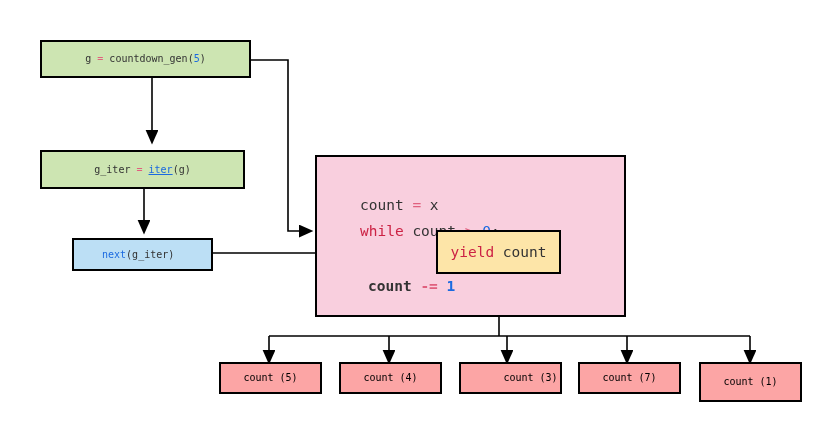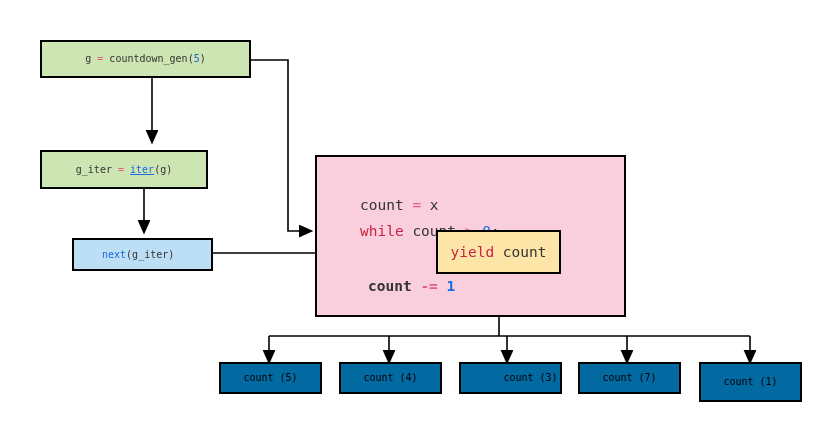--- a/index.html
+++ b/index.html
@@ -36,21 +36,21 @@
     white-space: pre;
     font-size: 10px;
     line-height: 1;
     letter-spacing: 0px;
   }
   .node.center { justify-content: center; }
   .node.left   { justify-content: flex-start; padding-left: 28px; }
 
   .green { background: #cde5b2; }
   .blue  { background: #bcdff5; }
-  .amber { background: #0369a1; }
+  .amber { background: #fca5a5; }
 
   
   #code-block {
     position: absolute;
     left: 315px; top: 155px;
     width: 311px; height: 162px;
     box-sizing: border-box;
     border: 2px solid #000000;
     background: #f9cfde;
   }
@@ -122,21 +122,21 @@
       <path d="M507,336 L507,362" stroke="#000000" stroke-width="1.6" fill="none" marker-end="url(#arrow)"></path>
       <path d="M627,336 L627,362" stroke="#000000" stroke-width="1.6" fill="none" marker-end="url(#arrow)"></path>
       <path d="M750,336 L750,362" stroke="#000000" stroke-width="1.6" fill="none" marker-end="url(#arrow)"></path>
     </g>
   </svg>
 
   <div class="node green center" style="left:40px; top:40px; width:211px; height:38px;">
     <span><span class="tok-name">g </span><span class="tok-op">=</span><span class="tok-name"> countdown_gen(</span><span class="tok-num">5</span><span class="tok-name">)</span></span>
   </div>
 
-  <div class="node green center" style="left:40px; top:150px; width:168px; height:39px;">
+  <div class="node green center" style="left:40px; top:150px; width:205px; height:39px;">
     <span><span class="tok-name">g_iter </span><span class="tok-op">=</span><span class="tok-name"> </span><span class="tok-blue-u">iter</span><span class="tok-name">(g)</span></span>
   </div>
 
   <div class="node blue left" style="left:72px; top:238px; width:141px; height:33px;">
     <span><span class="tok-blue">next</span><span class="tok-name">(g_iter)</span></span>
   </div>
 
   <div id="code-block">
     <div class="code-line" style="left:43px; top:41px;"><span class="tok-name">count </span><span class="tok-op">=</span><span class="tok-name"> x</span></div>
     <div class="code-line" style="left:43px; top:67px;"><span class="tok-kw">while</span><span class="tok-name"> count </span><span class="tok-op">&gt;</span><span class="tok-name"> </span><span class="tok-num">0</span><span class="tok-name">:</span></div>

